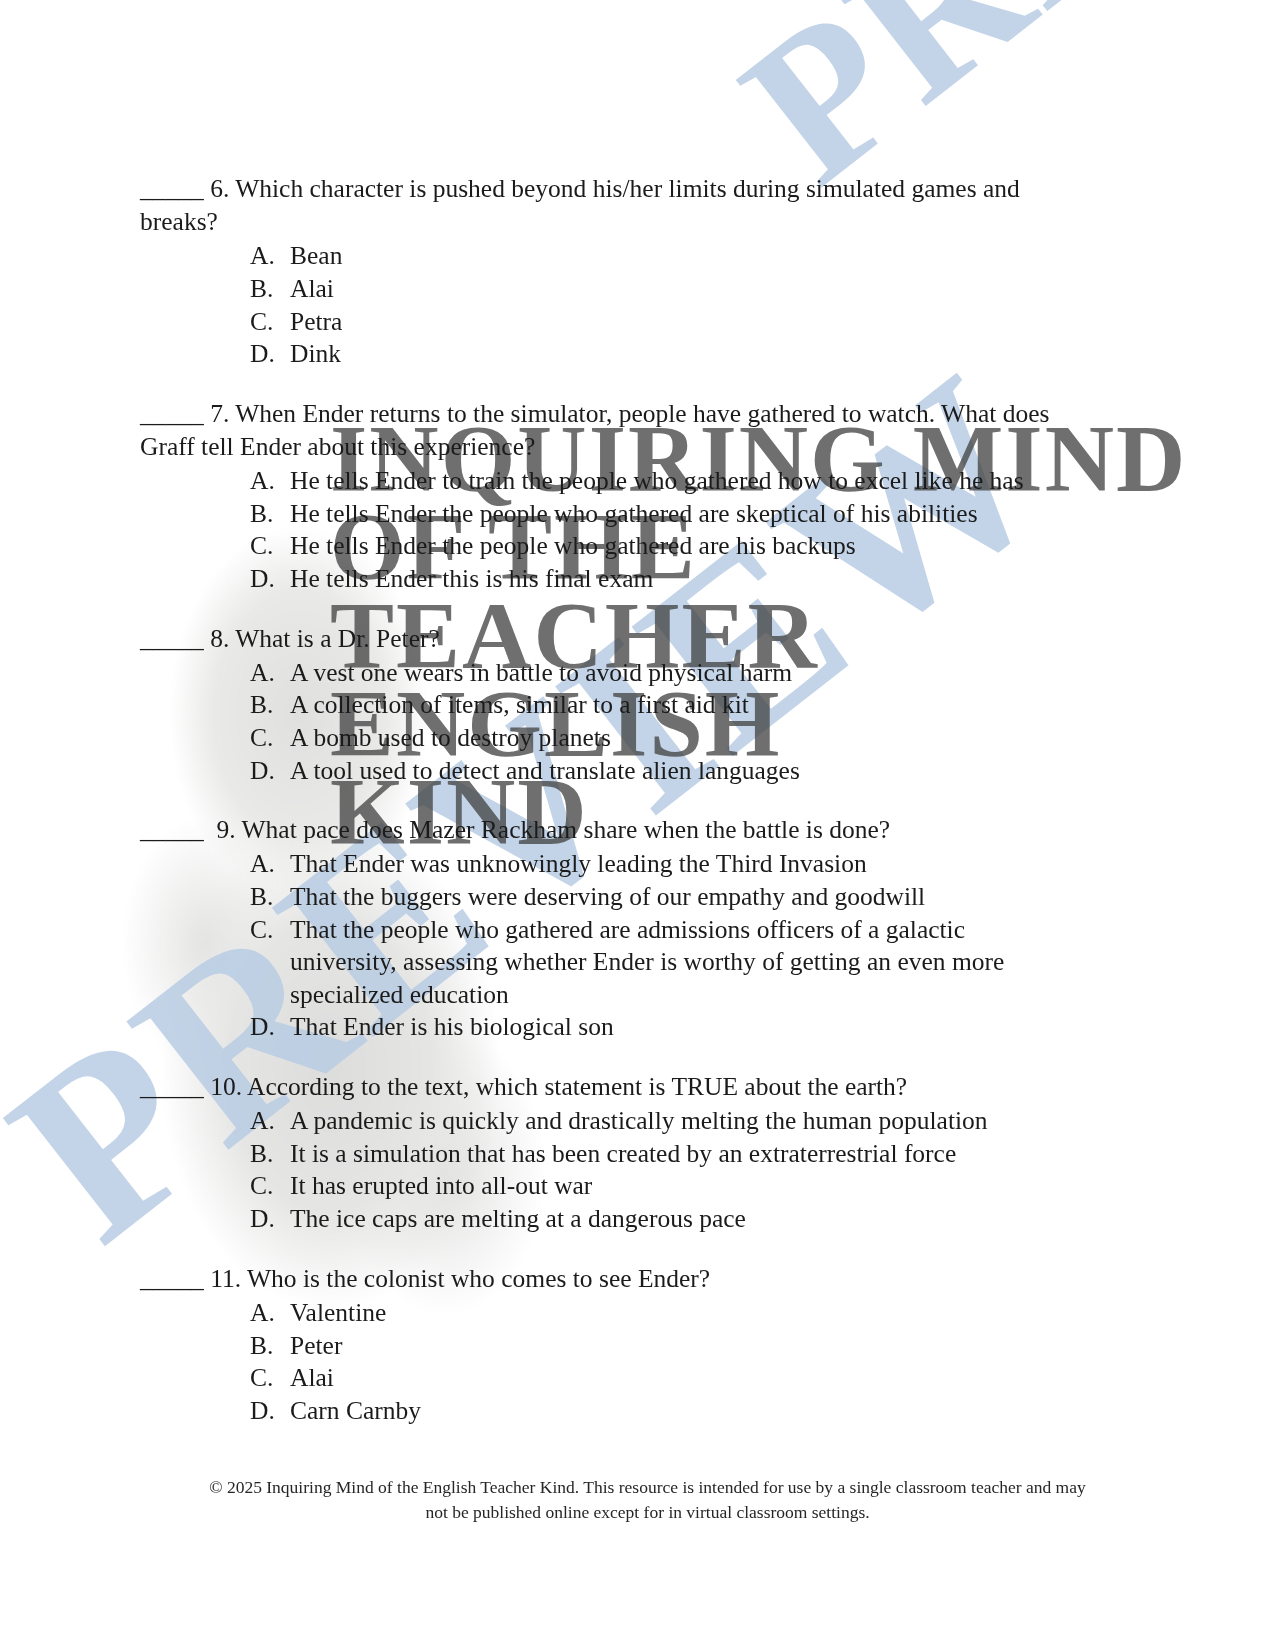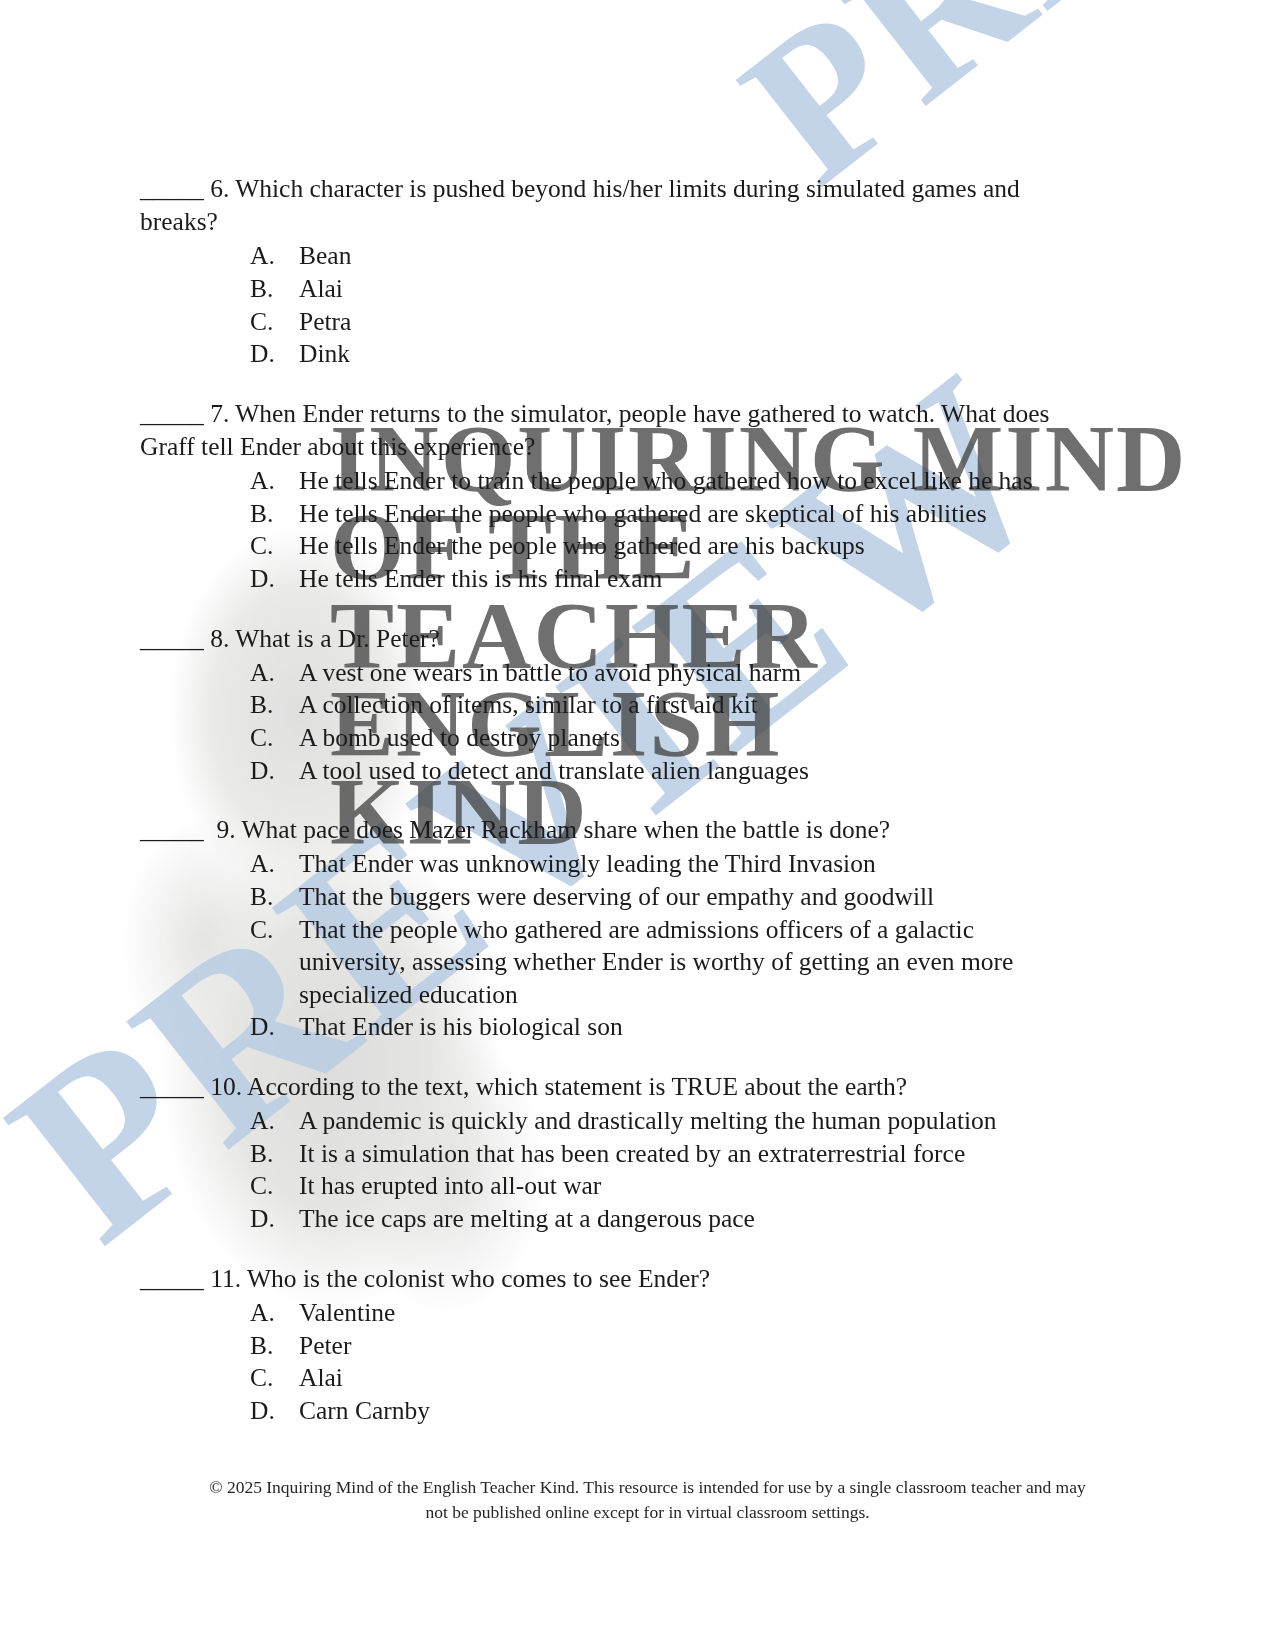--- a/index.html
+++ b/index.html
@@ -118,21 +118,20 @@
     display: flex;
     align-items: flex-start;
     margin: 0;
   }
   ol.choices li .letter {
     width: 40px;
     flex: 0 0 40px;
   }
   ol.choices li .ctext {
     flex: 1 1 auto;
-    margin-left: 9px;
   }
 
   .footer {
     position: absolute;
     left: 0;
     right: 0;
     top: 1475px;
     text-align: center;
     font-size: 17.5px;
     line-height: 1.42;

